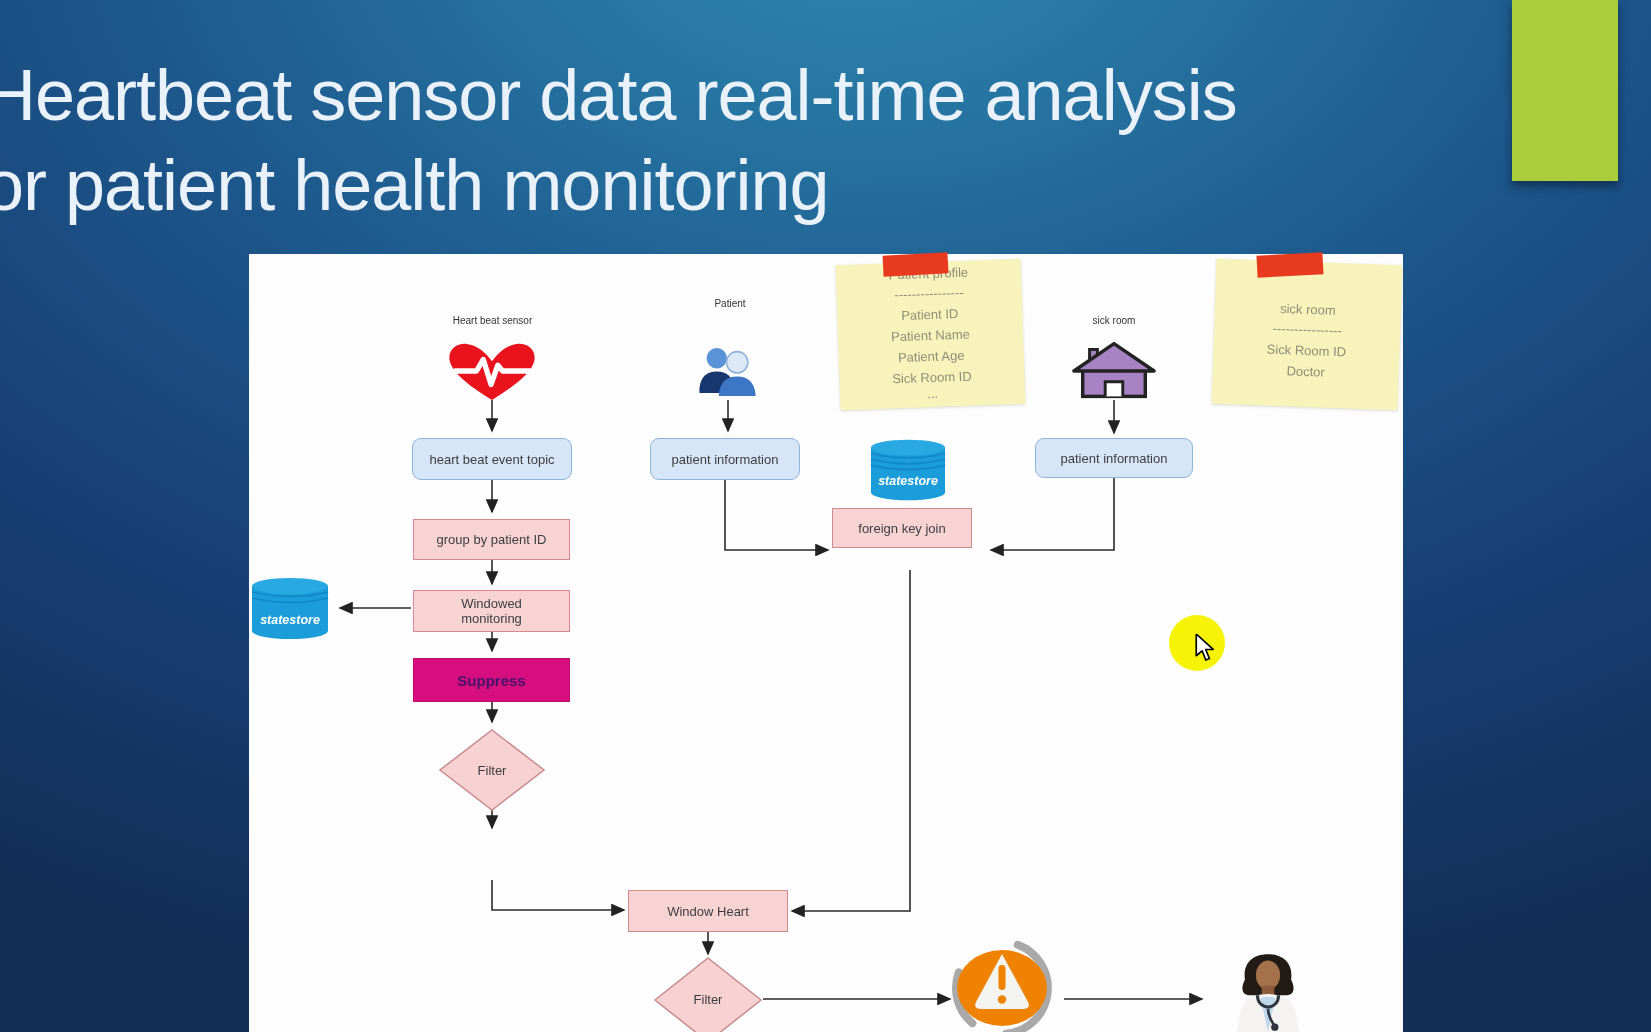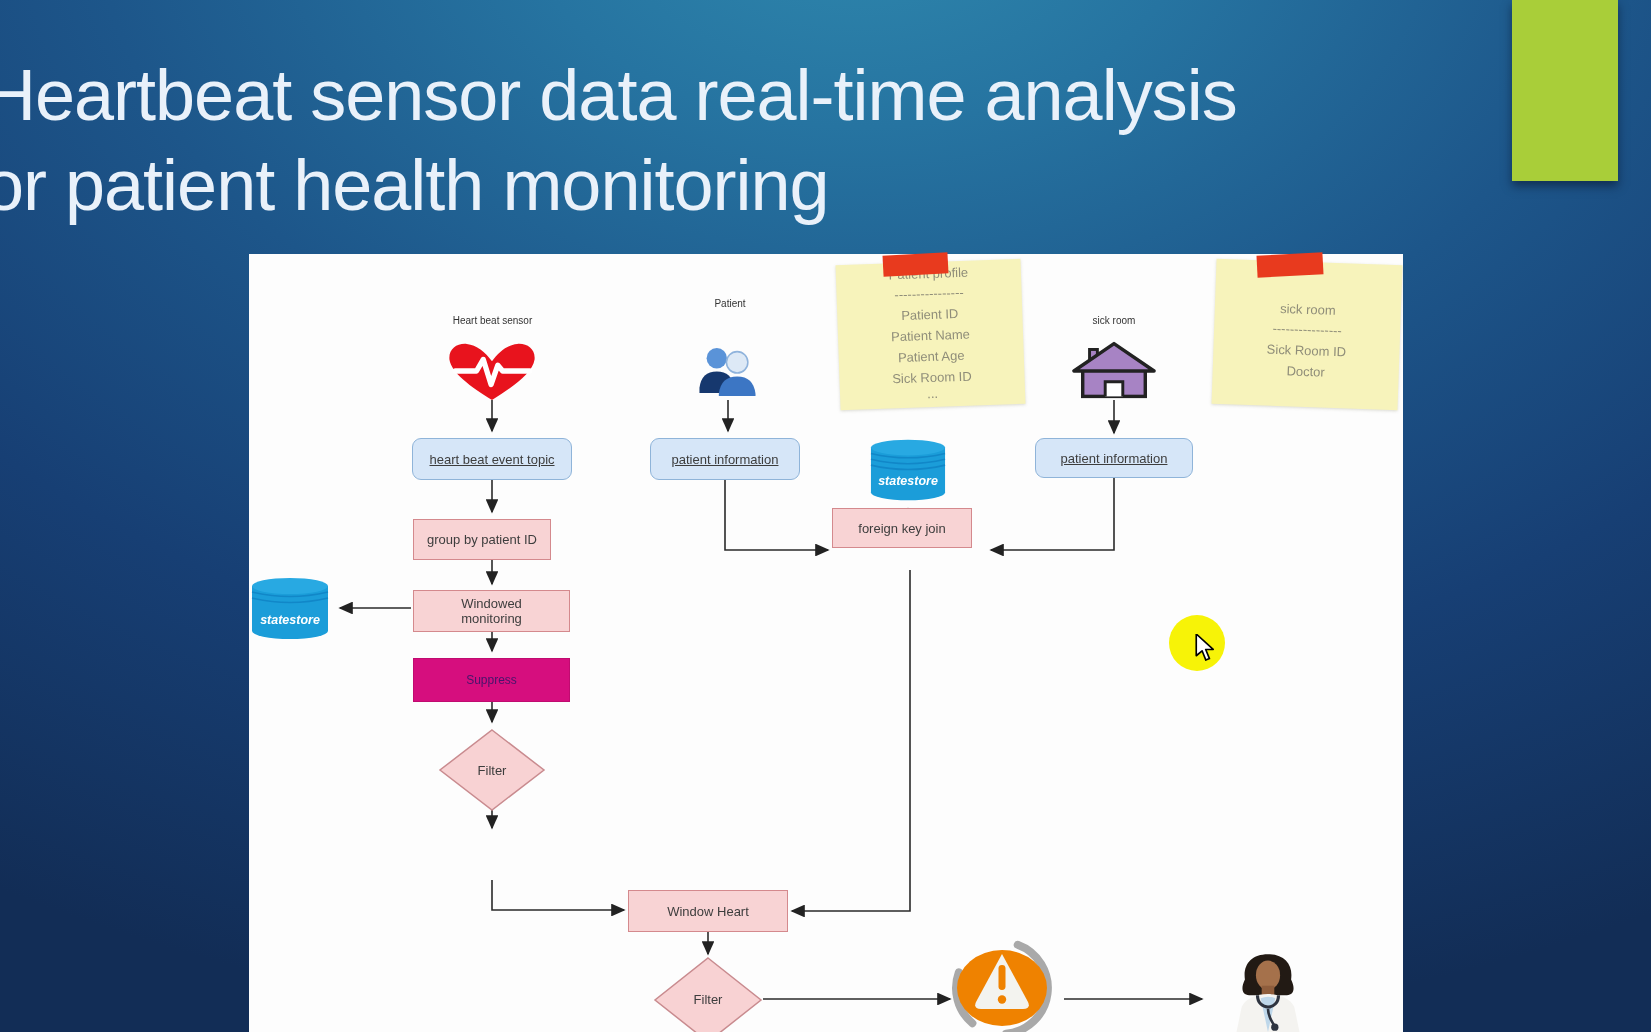--- a/index.html
+++ b/index.html
@@ -12,23 +12,23 @@
     line-height:90px;font-weight:300;letter-spacing:-1px;white-space:nowrap;}
   
   .green-rect{position:absolute;left:1512px;top:0;width:106px;height:181px;
     background:#a9ce39;box-shadow:0 5px 9px rgba(8,18,40,.55);}
   
   .canvas{position:absolute;left:249px;top:254px;width:1154px;height:778px;background:#fdfdfd;}
   svg.connectors{position:absolute;left:0;top:0;width:1651px;height:1032px;z-index:3;pointer-events:none;}
   
   .box{position:absolute;z-index:4;display:flex;align-items:center;justify-content:center;
     font-size:13px;color:#3d3d3d;text-align:center;box-sizing:border-box;line-height:15px;}
-  .box.blue{background:#d6e6f8;border:1px solid #8fb4d9;border-radius:9px;text-decoration:underline;}
+  .box.blue{background:#d6e6f8;border:1px solid #8fb4d9;border-radius:9px;}
   .box.pink{background:#f8d3d4;border:1px solid #d4898d;}
-  .box.magenta{background:#d60e7e;border:1px solid #c00b70;color:#45156b;font-weight:normal;font-size:12px;}
+  .box.magenta{background:#d60e7e;border:1px solid #c00b70;color:#45156b;font-weight:bold;font-size:15px;}
   .lbl{position:absolute;z-index:4;font-size:10px;color:#333;text-align:center;}
   .dlabel{position:absolute;z-index:5;font-size:13px;color:#3d3d3d;text-align:center;}
   .iconbox{position:absolute;z-index:4;}
   
   .cyl{position:absolute;z-index:4;}
   .cyl .cyl-label{position:absolute;left:0;right:0;top:56%;text-align:center;
     color:#fff;font-weight:bold;font-size:12.5px;font-style:italic;}
   
   .sticky{position:absolute;z-index:5;background:#f7f3bb;color:#8f8d79;
     font-size:13px;text-align:center;box-shadow:0 1px 3px rgba(120,120,90,.25);}
@@ -123,21 +123,21 @@
       <rect x="2" y="10" width="76" height="46" fill="#1b9dd9"></rect>
       <ellipse cx="40" cy="56" rx="38" ry="8" fill="#1b9dd9"></ellipse>
       <ellipse cx="40" cy="10" rx="38" ry="8" fill="#28a9e2"></ellipse>
       <path d="M2,16 Q40,25 78,16" fill="none" stroke="#1187c8" stroke-width="1.6"></path>
       <path d="M2,22 Q40,31 78,22" fill="none" stroke="#1187c8" stroke-width="1.6"></path>
       <path d="M2,28 Q40,37 78,28" fill="none" stroke="#1187c8" stroke-width="1.6"></path>
     </svg>
     <span class="cyl-label">statestore</span>
   </div>
 
-  <div class="box pink" style="left:413px;top:519px;width:138px;height:41px;">group by patient ID</div>
+  <div class="box pink" style="left:413px;top:519px;width:157px;height:41px;">group by patient ID</div>
 
   <div class="box pink" style="left:413px;top:590px;width:157px;height:42px;flex-direction:column;">
     <span>Windowed</span>
     <span>monitoring</span>
   </div>
 
   <div class="cyl" style="left:250px;top:577px;width:80px;height:64px;">
     <svg width="80" height="64" viewBox="0 0 80 64">
       <rect x="2" y="9" width="76" height="45" fill="#1b9dd9"></rect>
       <ellipse cx="40" cy="54" rx="38" ry="8" fill="#1b9dd9"></ellipse>

